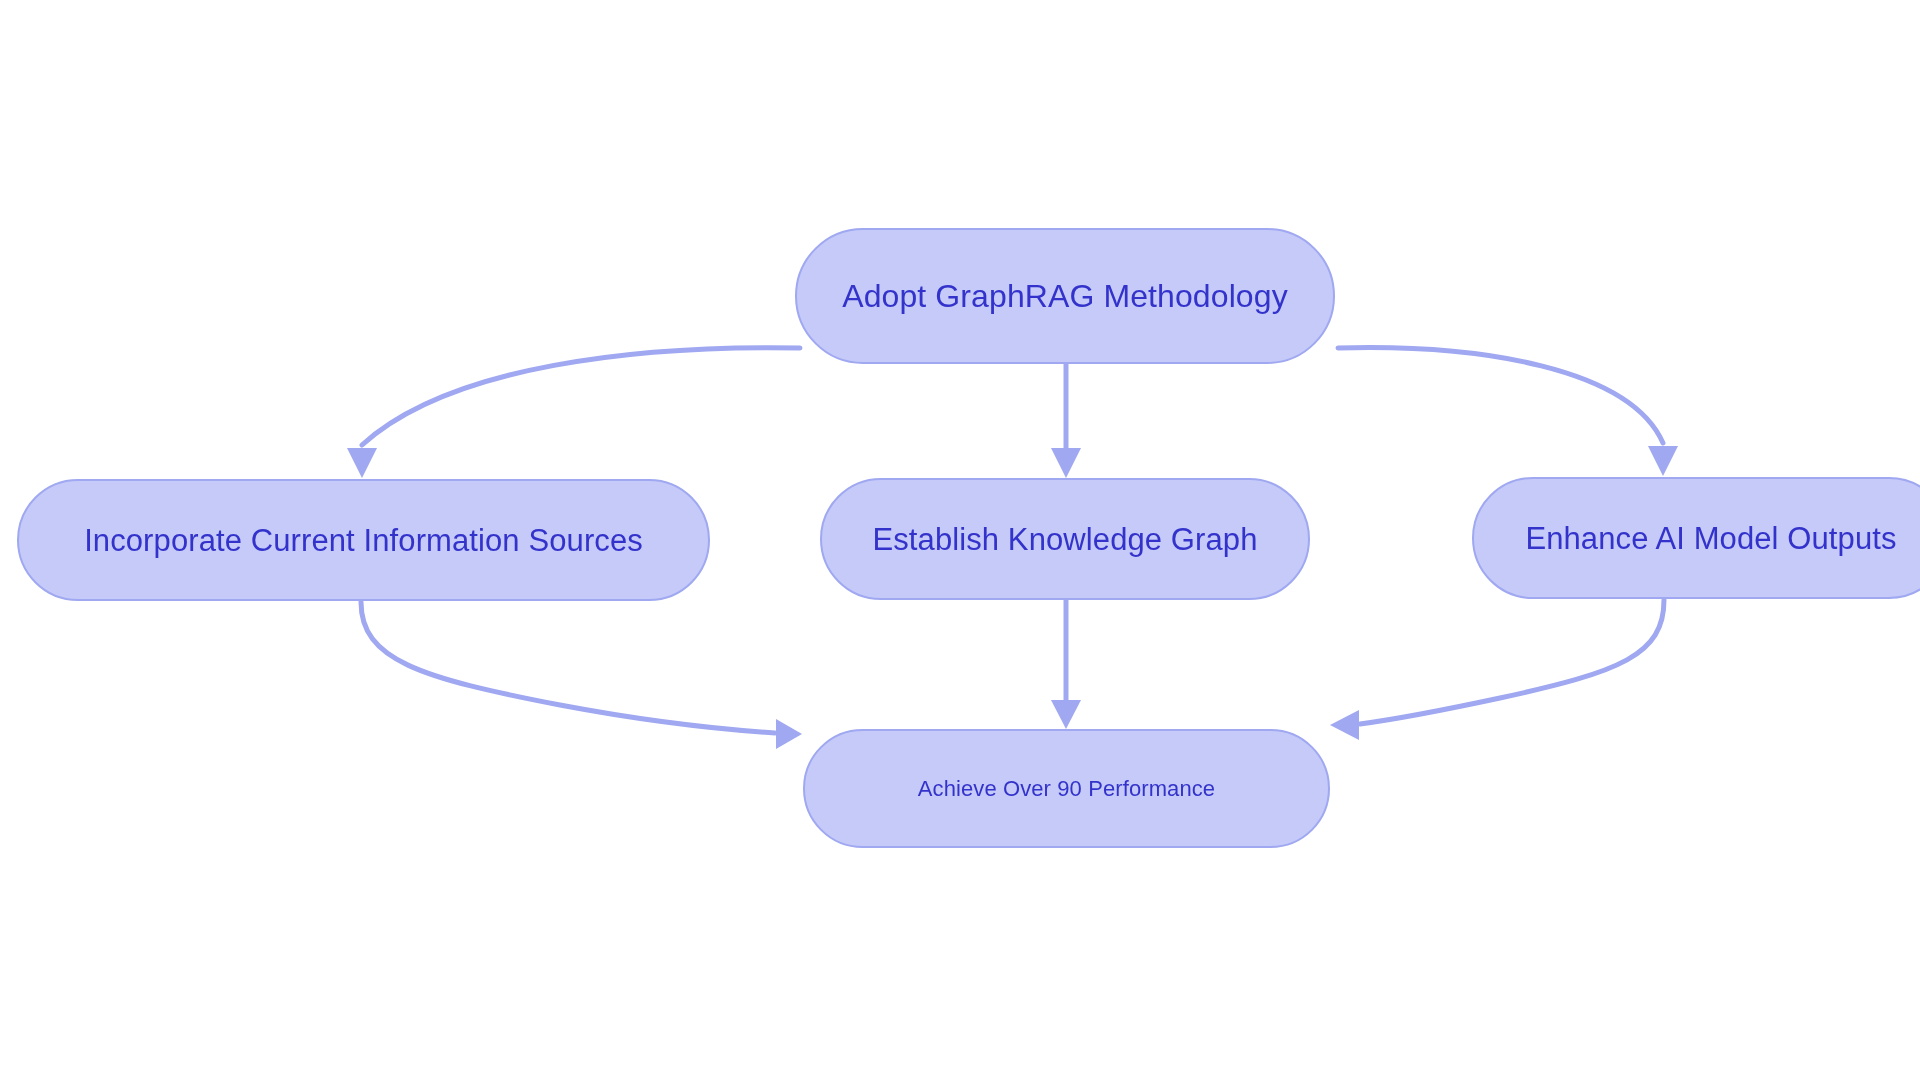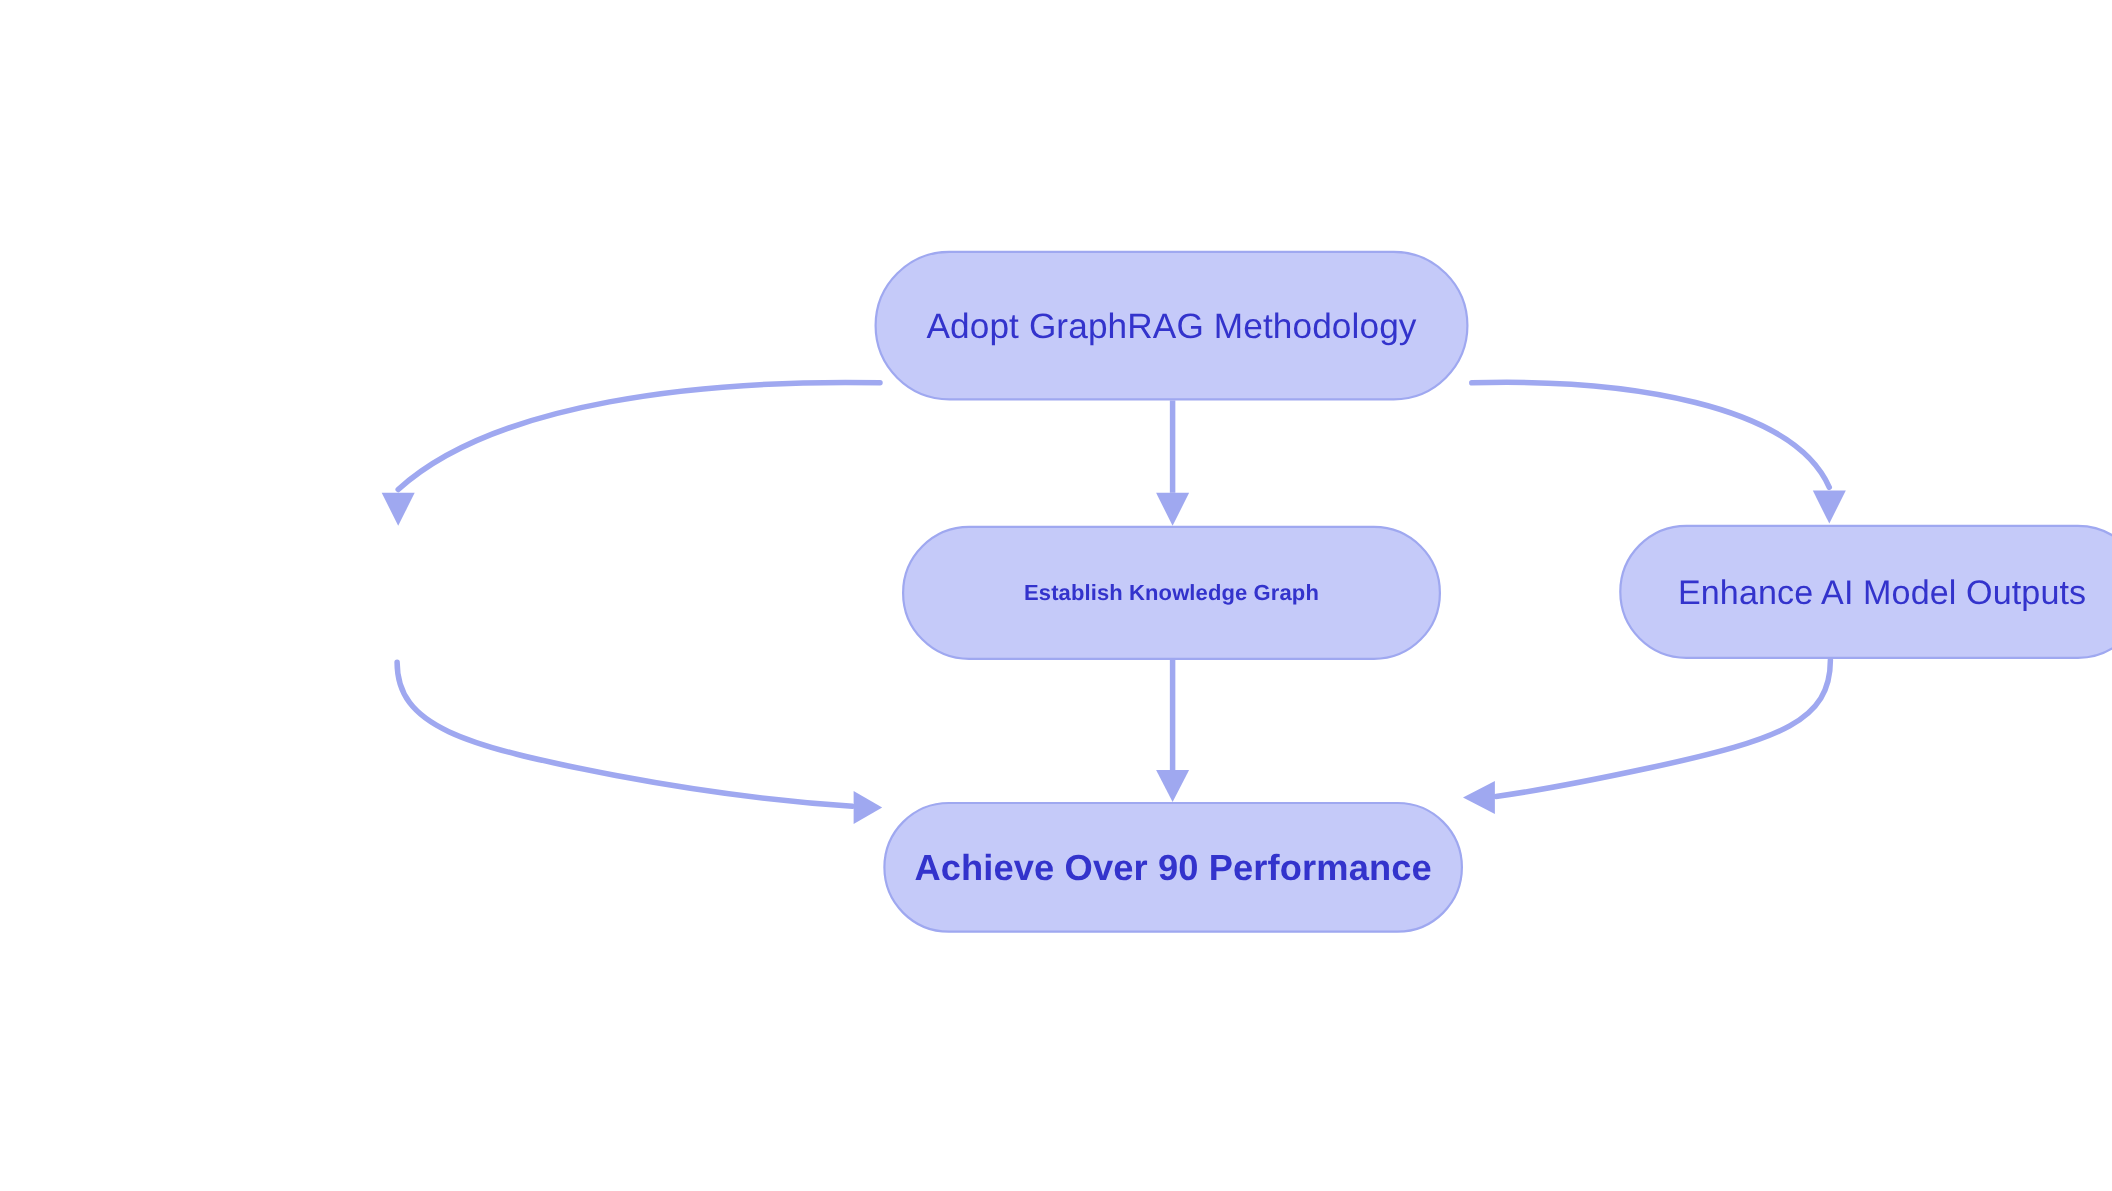--- a/index.html
+++ b/index.html
@@ -42,23 +42,23 @@
     line-height: 1;
   }
   
   #node-root      { left: 795px;  top: 228px; width: 540px; height: 136px; border-radius: 68px; }
   #node-sources   { left: 17px;   top: 479px; width: 693px; height: 122px; border-radius: 61px; }
   #node-graph     { left: 820px;  top: 478px; width: 490px; height: 122px; border-radius: 61px; }
   #node-outputs   { left: 1472px; top: 477px; width: 478px; height: 122px; border-radius: 61px; }
   #node-perf      { left: 803px;  top: 729px; width: 527px; height: 119px; border-radius: 60px; }
   #node-root .node-label    { font-size: 32px; }
   #node-sources .node-label { font-size: 31px; }
-  #node-graph .node-label   { font-size: 20px; font-weight: bold; }
+  #node-graph .node-label   { font-size: 31px; }
   #node-outputs .node-label { font-size: 31px; }
-  #node-perf .node-label    { font-size: 33px; font-weight: bold; }
+  #node-perf .node-label    { font-size: 22px; }
 </style>
 </head>
 <body>
 
 <div id="canvas">
 
   <svg id="edge-layer" viewBox="0 0 1920 1083" width="1920" height="1083" xmlns="http://www.w3.org/2000/svg">
 
     <g>
       <path d="M 800 348 C 640 345 450 365 362 445" fill="none" stroke="#9fa8f0" stroke-width="5" stroke-linecap="round"></path>
@@ -88,20 +88,23 @@
     <g>
       <path d="M 1664 600 C 1664 655 1620 672 1500 698 C 1430 713 1390 720 1360 724" fill="none" stroke="#9fa8f0" stroke-width="5" stroke-linecap="round"></path>
       <polygon points="1359,710 1359,740 1330,725" fill="#9fa8f0"></polygon>
     </g>
   </svg>
 
   <div class="node" id="node-root">
     <span class="node-label">Adopt GraphRAG Methodology</span>
   </div>
 
+  <div class="node" id="node-sources">
+    <span class="node-label">Incorporate Current Information Sources</span>
+  </div>
 
   <div class="node" id="node-graph">
     <span class="node-label">Establish Knowledge Graph</span>
   </div>
 
   <div class="node" id="node-outputs">
     <span class="node-label">Enhance AI Model Outputs</span>
   </div>
 
   <div class="node" id="node-perf">

